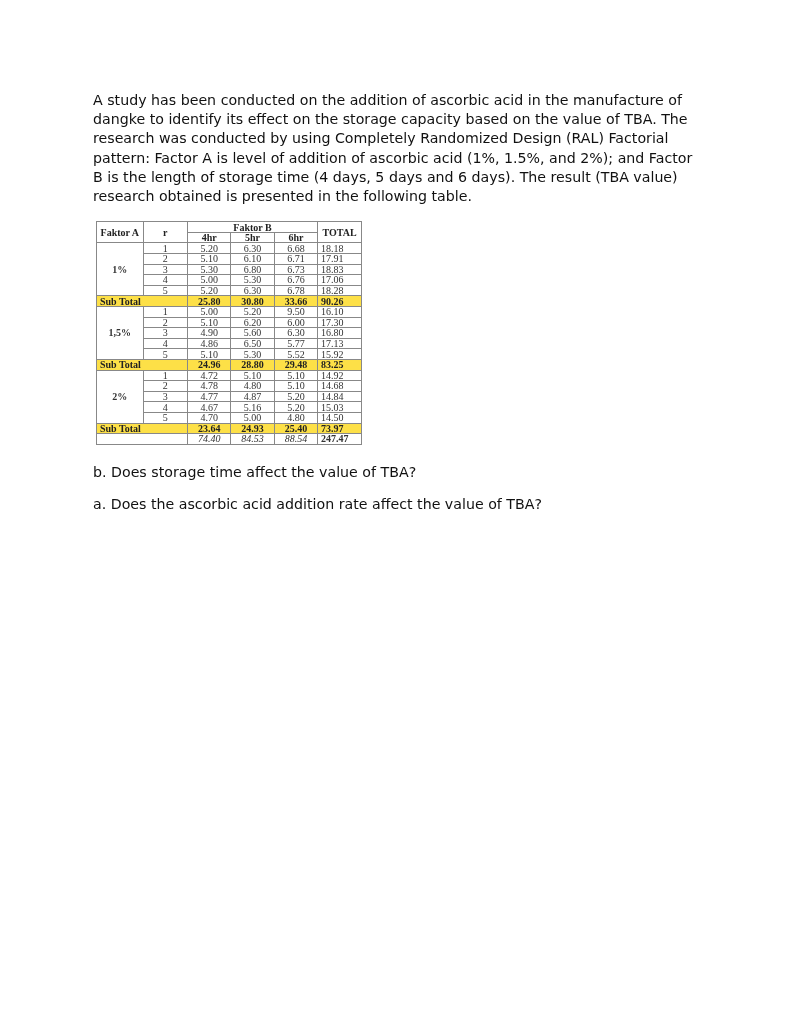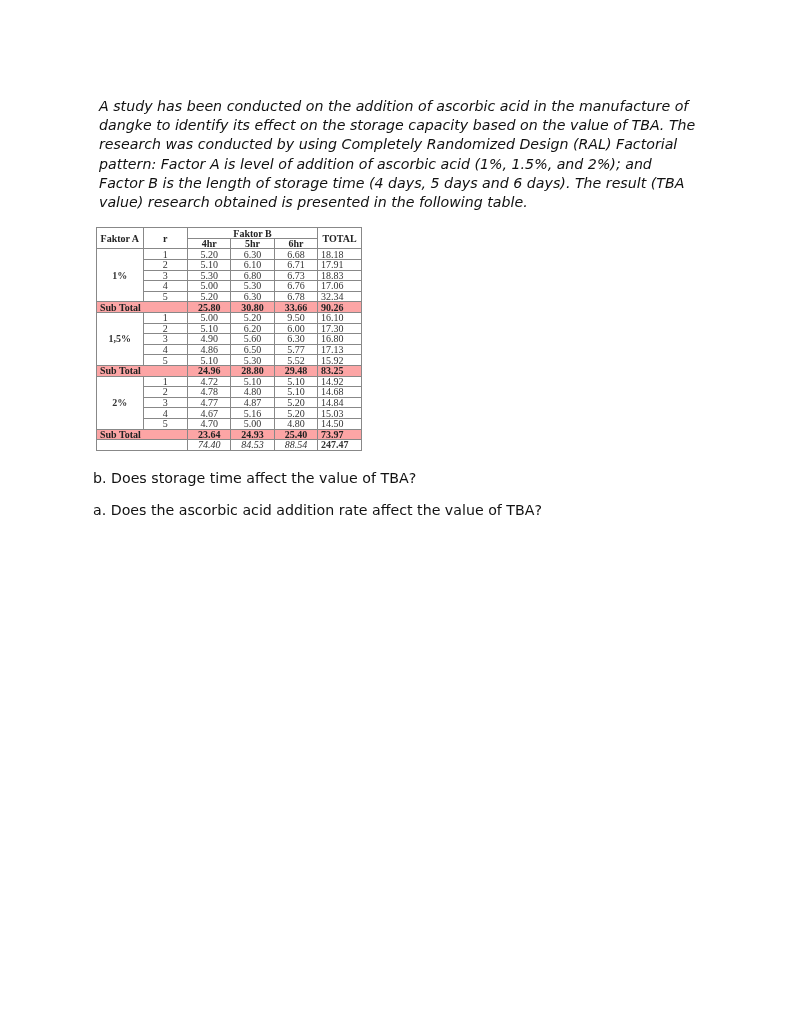--- a/index.html
+++ b/index.html
@@ -1,41 +1,41 @@
 <!DOCTYPE html>
 <html><head>
   <meta charset="utf-8">
   <style>
     html, body { margin: 0; padding: 0; background: #ffffff; }
     body { width: 791px; height: 1024px; position: relative; overflow: hidden; }
     .page {
       position: absolute; left: 93px; top: 91px; width: 610px;
       font-family: "DejaVu Sans", sans-serif; font-size: 14.2px; line-height: 19.2px; color: #111;
     }
-    .intro { margin: 6px; font-style: italic; }
+    .intro { margin: 0; }
     .table-wrap { margin-top: 15px; margin-left: 3px; }
     table.data {
       border-collapse: collapse;
       font-family: "Liberation Serif", serif;
       font-size: 10px; color: #333;
       width: 266px;
     }
     table.data td, table.data th {
       border: 1px solid #888;
       padding: 0 3px;
       height: 9.6px;
       line-height: 9px;
     }
     table.data th { font-weight: bold; color: #222; }
     .c-fa { width: 40px; text-align: center; font-weight: bold; }
     .c-r { width: 39px; text-align: center; }
     .c-v { width: 37px; text-align: center; }
     .c-t { width: 37px; text-align: left; }
     .head-top th { height: 12px; }
-    .sub td { background: #fca5a5; font-weight: bold; color: #222; }
+    .sub td { background: #fde047; font-weight: bold; color: #222; }
     .sub .lbl { text-align: left; }
     .grand .c-v { font-style: italic; font-weight: normal; }
     .grand .c-t { font-weight: bold; }
     .qs { margin-top: 18px; }
     .qs p { margin: 0 0 13px 0; }
   </style>
 </head>
 <body>
 
 <div class="page">
@@ -84,21 +84,21 @@
             <td class="c-v">5.00</td>
             <td class="c-v">5.30</td>
             <td class="c-v">6.76</td>
             <td class="c-t">17.06</td>
           </tr>
           <tr>
             <td class="c-r">5</td>
             <td class="c-v">5.20</td>
             <td class="c-v">6.30</td>
             <td class="c-v">6.78</td>
-            <td class="c-t">32.34</td>
+            <td class="c-t">18.28</td>
           </tr>
           <tr class="sub">
             <td class="lbl" colspan="2">Sub Total</td>
             <td class="c-v">25.80</td>
             <td class="c-v">30.80</td>
             <td class="c-v">33.66</td>
             <td class="c-t">90.26</td>
           </tr>
           <tr>
             <td class="c-fa" rowspan="5">1,5%</td>

